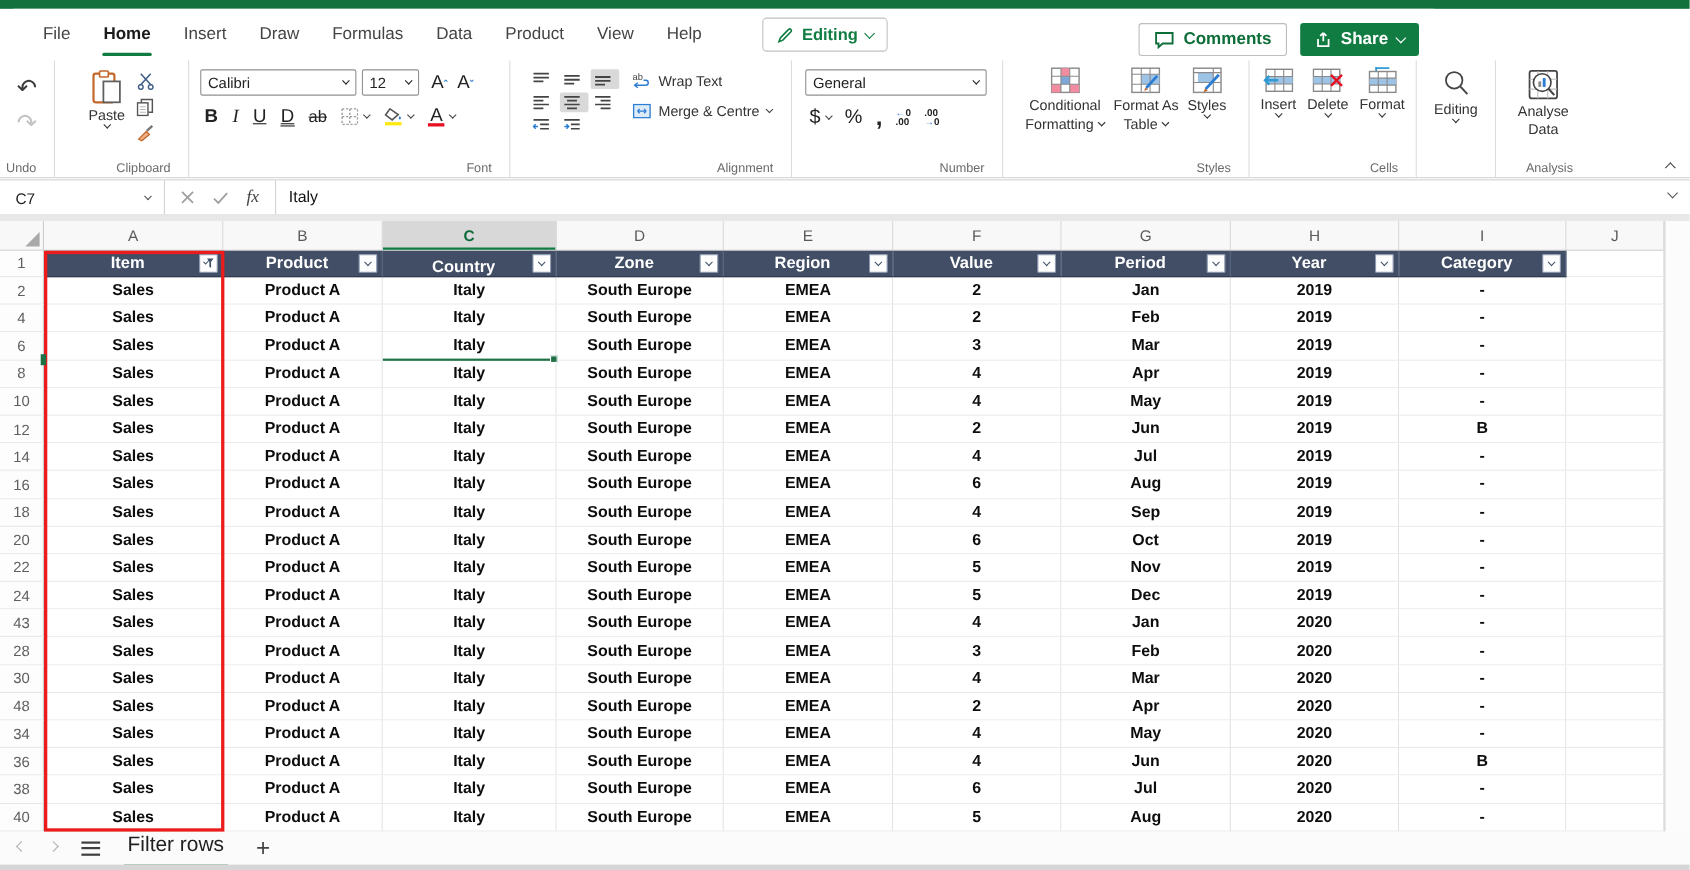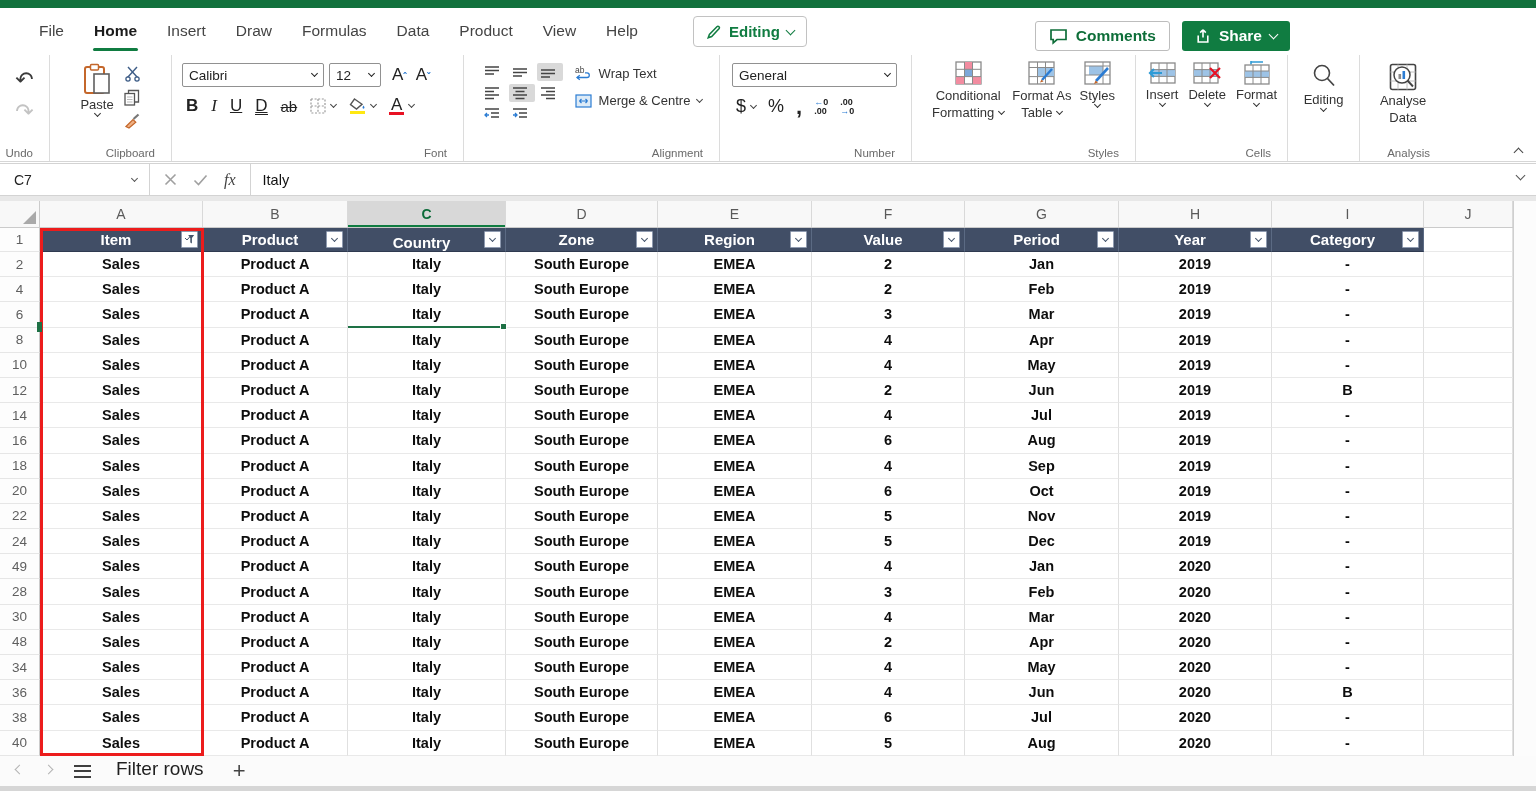--- a/index.html
+++ b/index.html
@@ -726,21 +726,21 @@
         <div class="cell" style="width: 158px;">Italy</div>
         <div class="cell" style="width: 152px;">South Europe</div>
         <div class="cell" style="width: 154px;">EMEA</div>
         <div class="cell" style="width: 153px;">5</div>
         <div class="cell" style="width: 154px;">Dec</div>
         <div class="cell" style="width: 153px;">2019</div>
         <div class="cell" style="width: 152px;">-</div>
         <div class="cell" style="width: 89px;"></div>
       </div>
       <div class="nrow">
-        <div class="rowhdr">49</div>
+        <div class="rowhdr">43</div>
         <div class="cell" style="width: 163px;">Sales</div>
         <div class="cell" style="width: 145px;">Product A</div>
         <div class="cell" style="width: 158px;">Italy</div>
         <div class="cell" style="width: 152px;">South Europe</div>
         <div class="cell" style="width: 154px;">EMEA</div>
         <div class="cell" style="width: 153px;">4</div>
         <div class="cell" style="width: 154px;">Jan</div>
         <div class="cell" style="width: 153px;">2020</div>
         <div class="cell" style="width: 152px;">-</div>
         <div class="cell" style="width: 89px;"></div>

